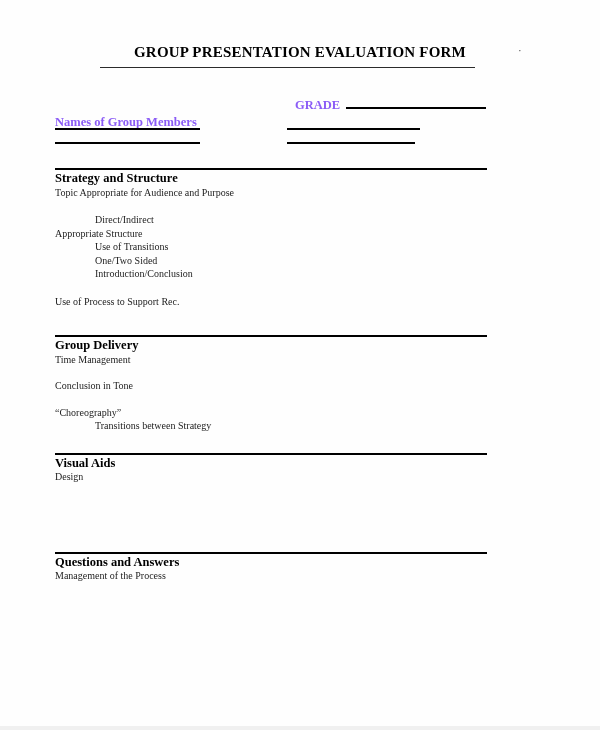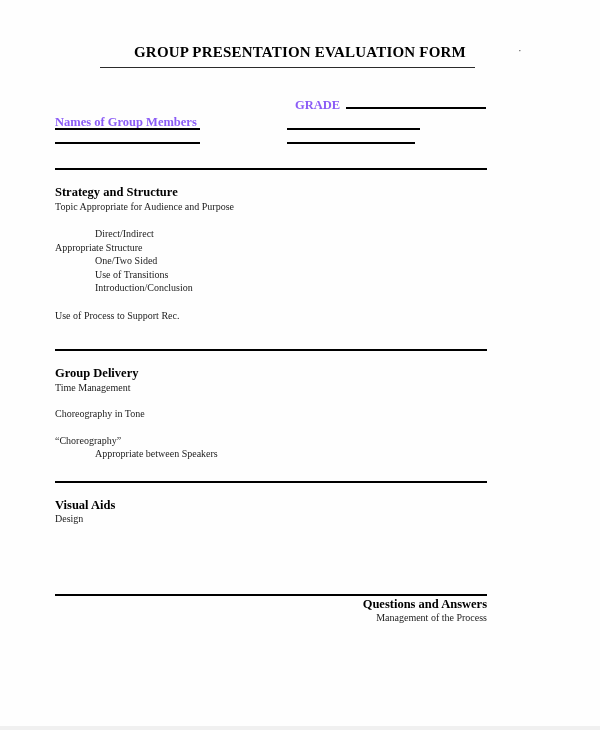--- a/index.html
+++ b/index.html
@@ -64,22 +64,22 @@
   .fill-row.r2 { margin-top: 12px; }
   .fill-line-block { position: absolute; top: 0; height: 2px; background: #000; }
   .fl-left  { left: 0; width: 145px; }
   .fl-right { left: 232px; width: 133px; }
   .fill-row.r2 .fl-right { width: 128px; }
   .divider { height: 2px; background: #000; }
   .divider.d1 { margin-top: 24px; }
   .divider.d2 { margin-top: 27px; }
   .divider.d3 { margin-top: 20px; }
   .divider.d4 { margin-top: 14px; }
-  .section { margin-top: 16px; }
-  .section.s4 { margin-top: 2px; text-align: right; }
+  .section { margin-top: 2px; }
+  .section.s4 { margin-top: 2px; }
   .heading { font-size: 12.5px; line-height: 13.5px; font-weight: bold; color: #000; }
   .line { font-size: 10px; line-height: 13.5px; }
   .indent { padding-left: 40px; }
   .sp-13 { height: 13px; }
   .sp-14 { height: 14px; }
   .sp-24 { height: 24px; }
   .sp-27 { height: 27px; }
 </style>
 </head>
 <body>
@@ -110,37 +110,37 @@
     </div>
 
     <div class="divider d1"></div>
 
     <div class="section s1">
       <div class="heading">Strategy and Structure</div>
       <div class="line">Topic Appropriate for Audience and Purpose</div>
       <div class="sp-14"></div>
       <div class="line indent">Direct/Indirect</div>
       <div class="line">Appropriate Structure</div>
+      <div class="line indent">Use of Transitions</div>
       <div class="line indent">One/Two Sided</div>
-      <div class="line indent">Use of Transitions</div>
       <div class="line indent">Introduction/Conclusion</div>
       <div class="sp-14"></div>
       <div class="line">Use of Process to Support Rec.</div>
     </div>
 
     <div class="divider d2"></div>
 
     <div class="section s2">
       <div class="heading">Group Delivery</div>
       <div class="line">Time Management</div>
       <div class="sp-13"></div>
-      <div class="line">Choreography in Tone</div>
+      <div class="line">Conclusion in Tone</div>
       <div class="sp-13"></div>
       <div class="line">“Choreography”</div>
-      <div class="line indent">Appropriate between Speakers</div>
+      <div class="line indent">Transitions between Strategy</div>
     </div>
 
     <div class="divider d3"></div>
 
     <div class="section s3">
       <div class="heading">Visual Aids</div>
       <div class="line">Design</div>
       <div class="sp-27"></div>
       <div class="sp-27"></div>
     </div>

